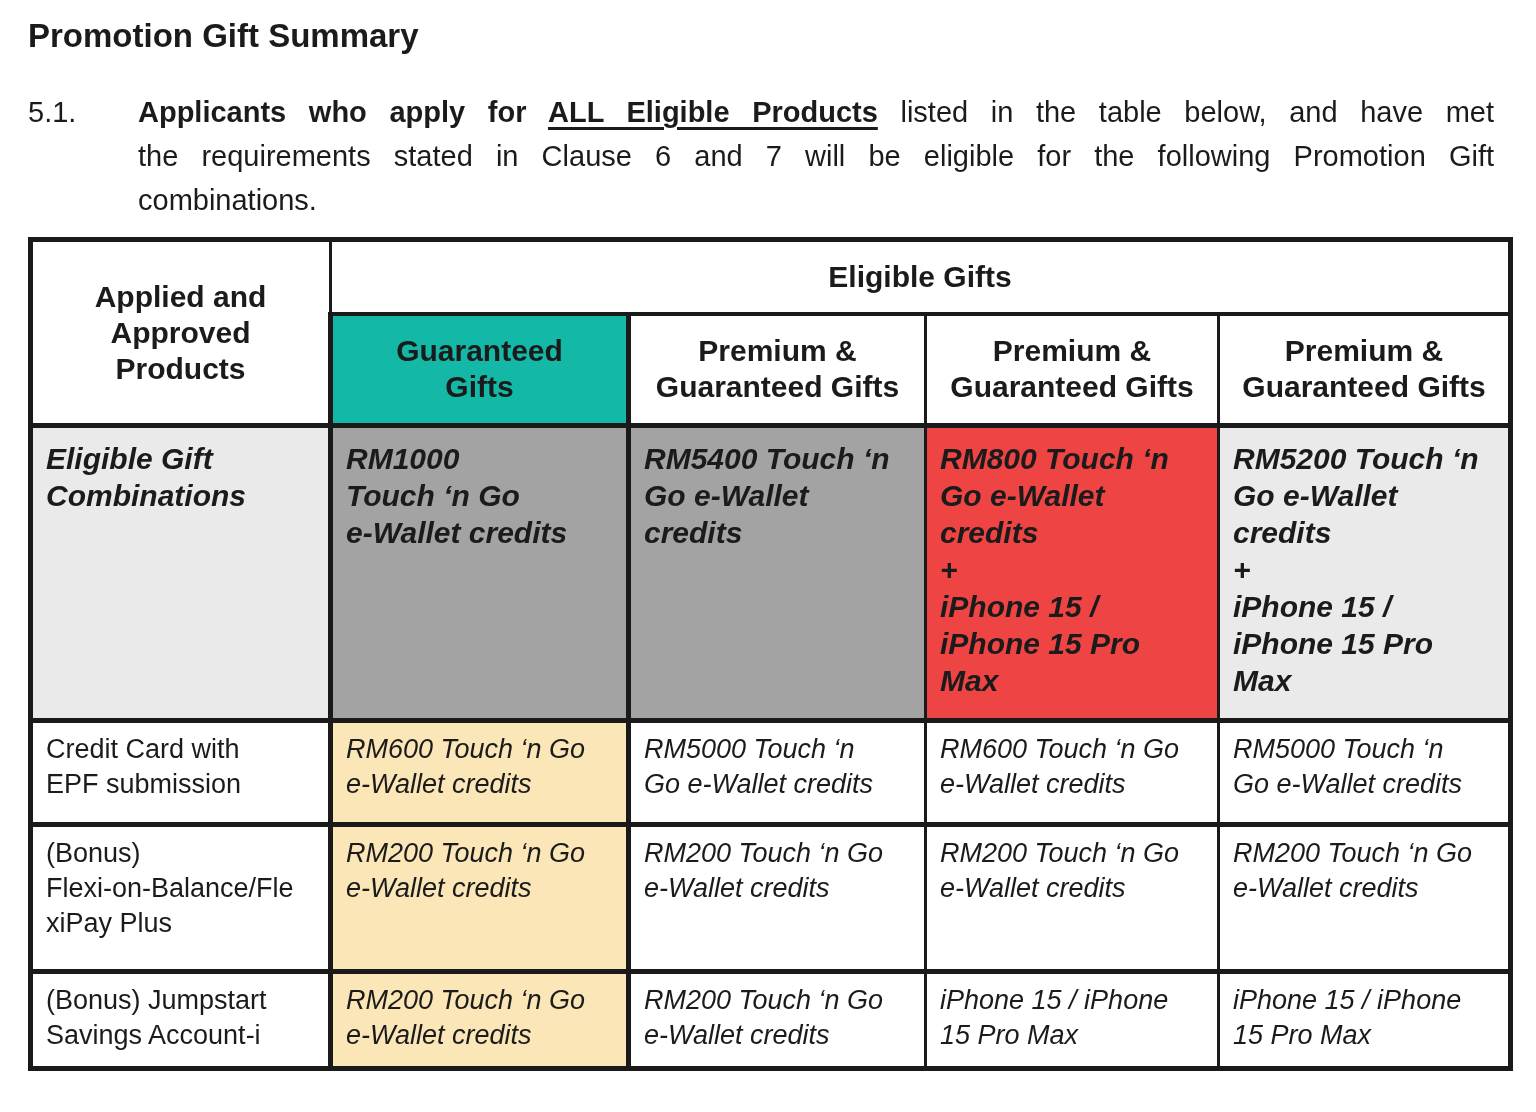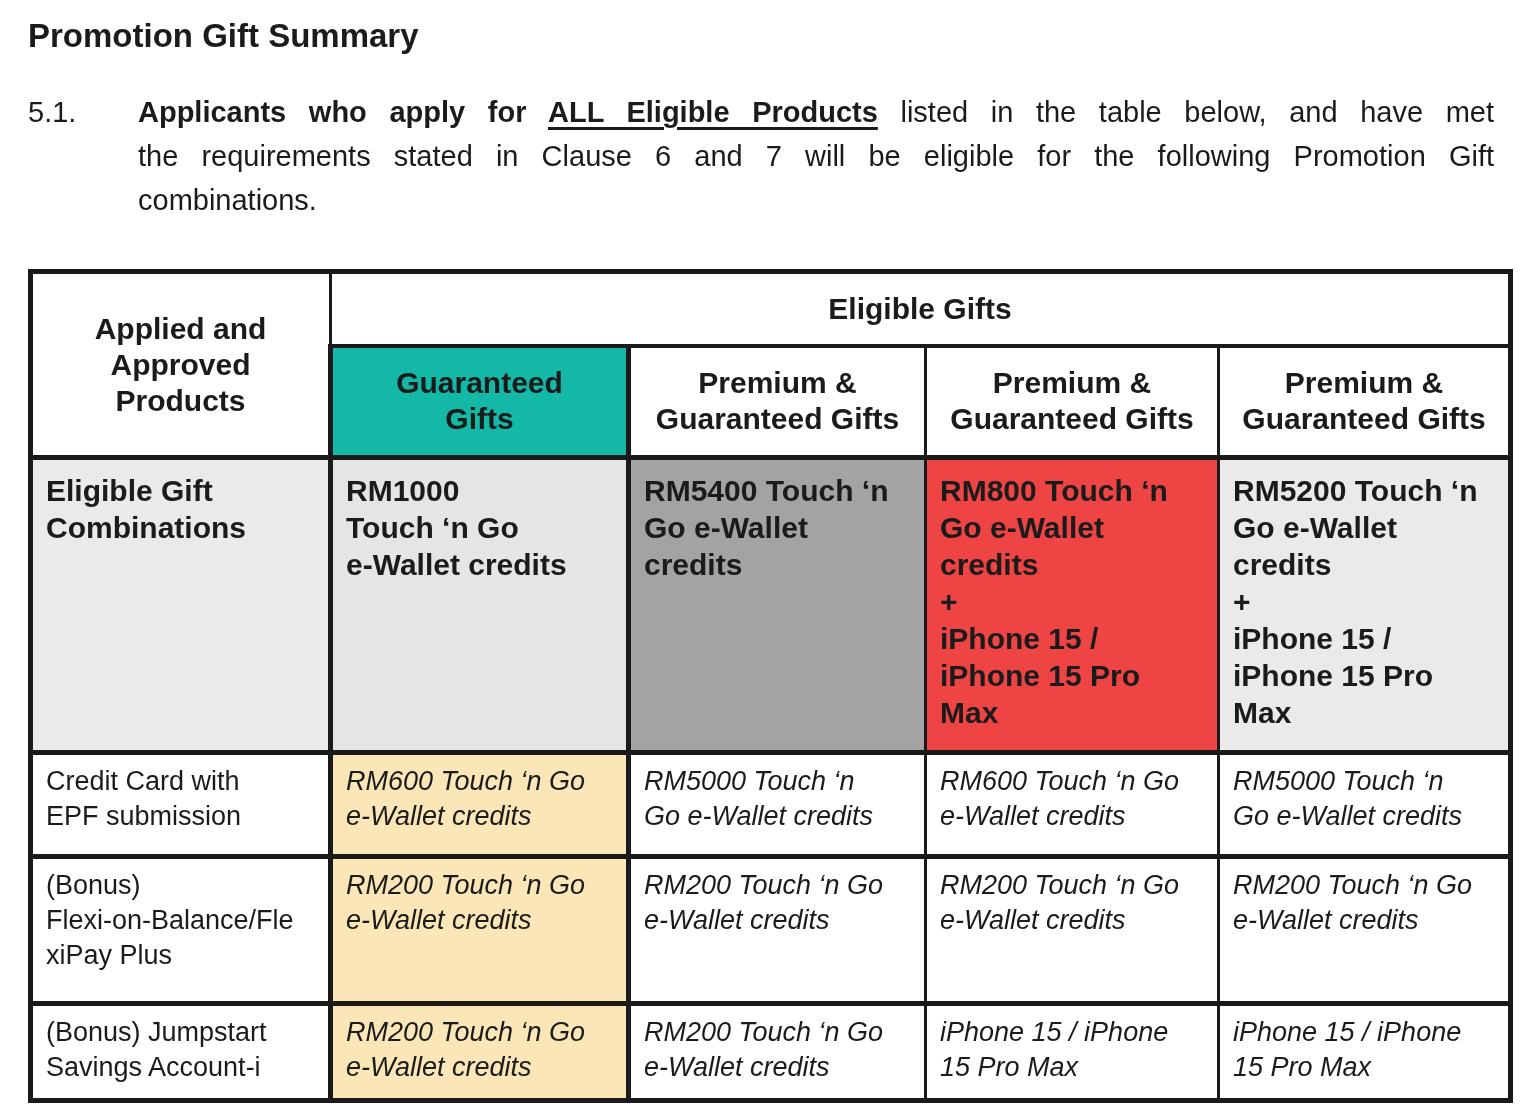--- a/index.html
+++ b/index.html
@@ -29,21 +29,21 @@
   }
   .clause-text .b { font-weight: bold; }
   .clause-text .u {
     text-decoration: underline;
     text-decoration-thickness: 3px;
     text-underline-offset: 5px;
   }
 
   
   table.gift-table {
-    margin-top: 47px;
+    margin-top: 15px;
     border-collapse: collapse;
     table-layout: fixed;
     width: 1480px;
     border: 5px solid #1a1a1a;
   }
   td {
     border: 3px solid #1a1a1a;
     padding: 9px 13px;
     vertical-align: top;
     box-sizing: border-box;
@@ -51,20 +51,21 @@
   }
   .ml { white-space: pre-line; }          
   .hdr {
     text-align: center; vertical-align: middle;
     font-weight: bold; font-size: 30px; line-height: 36px;
   }
   .group-hdr { height: 74px; }
   .combo {
     font-weight: bold; font-size: 30px; line-height: 37px;
     padding-top: 12px;
+    font-style: italic;
   }
   .body-cell { font-size: 27px; line-height: 35px; font-style: italic; }
   .label-cell { font-size: 27px; line-height: 35px; }
 
   
   .bb4 { border-bottom-width: 4px; }
   .bb5 { border-bottom-width: 5px; }
   .vthick { border-left-width: 5px; border-right-width: 5px; }
 </style>
 </head>
@@ -107,21 +108,21 @@
 Guaranteed Gifts</td>
       <td class="hdr ml bb5">Premium &amp;
 Guaranteed Gifts</td>
       <td class="hdr ml bb5">Premium &amp;
 Guaranteed Gifts</td>
     </tr>
 
     <tr style="height:295px">
       <td class="combo ml bb5" style="background-color: rgb(234, 234, 234);">Eligible Gift
 Combinations</td>
-      <td class="combo ml bb5 vthick" style="background-color: #e5e5e5;">RM1000
+      <td class="combo ml bb5 vthick" style="background-color: #a3a3a3;">RM1000
 Touch ‘n Go
 e-Wallet credits</td>
       <td class="combo ml bb5" style="background-color: #a3a3a3;">RM5400 Touch ‘n
 Go e-Wallet
 credits</td>
       <td class="combo ml bb5" style="background-color: #ef4444;">RM800 Touch ‘n
 Go e-Wallet
 credits
 +
 iPhone 15 /

